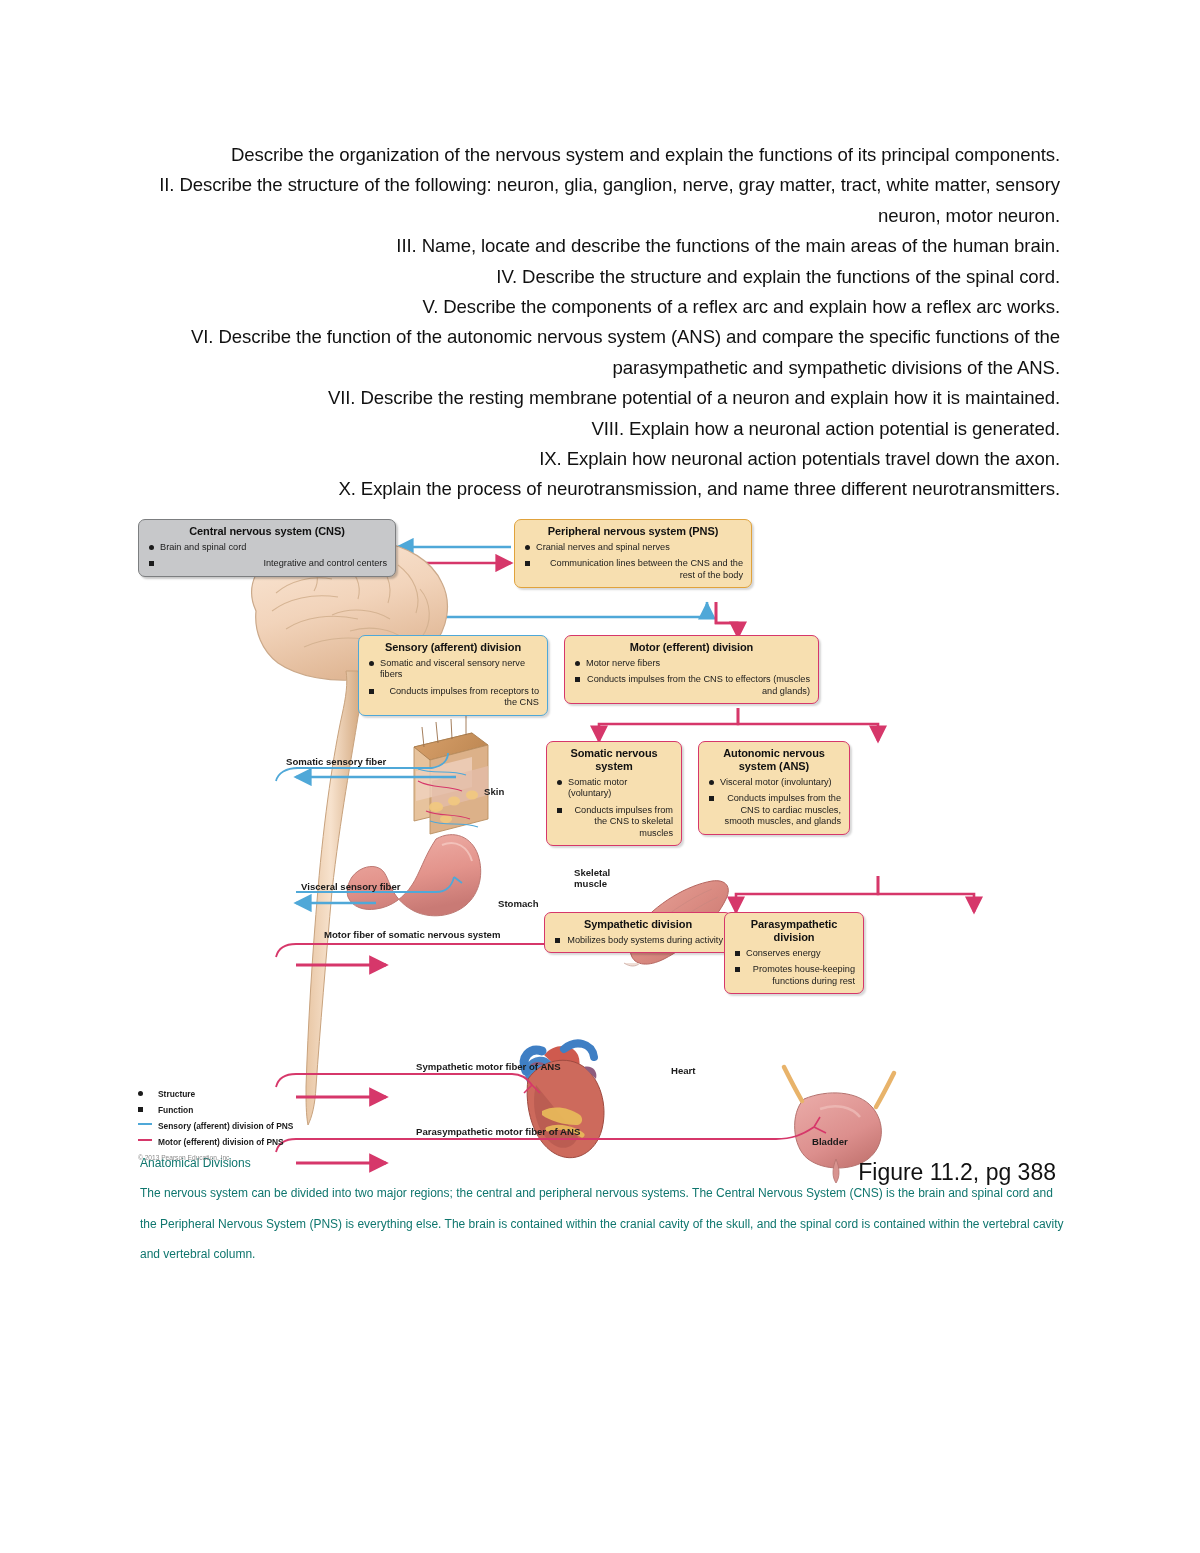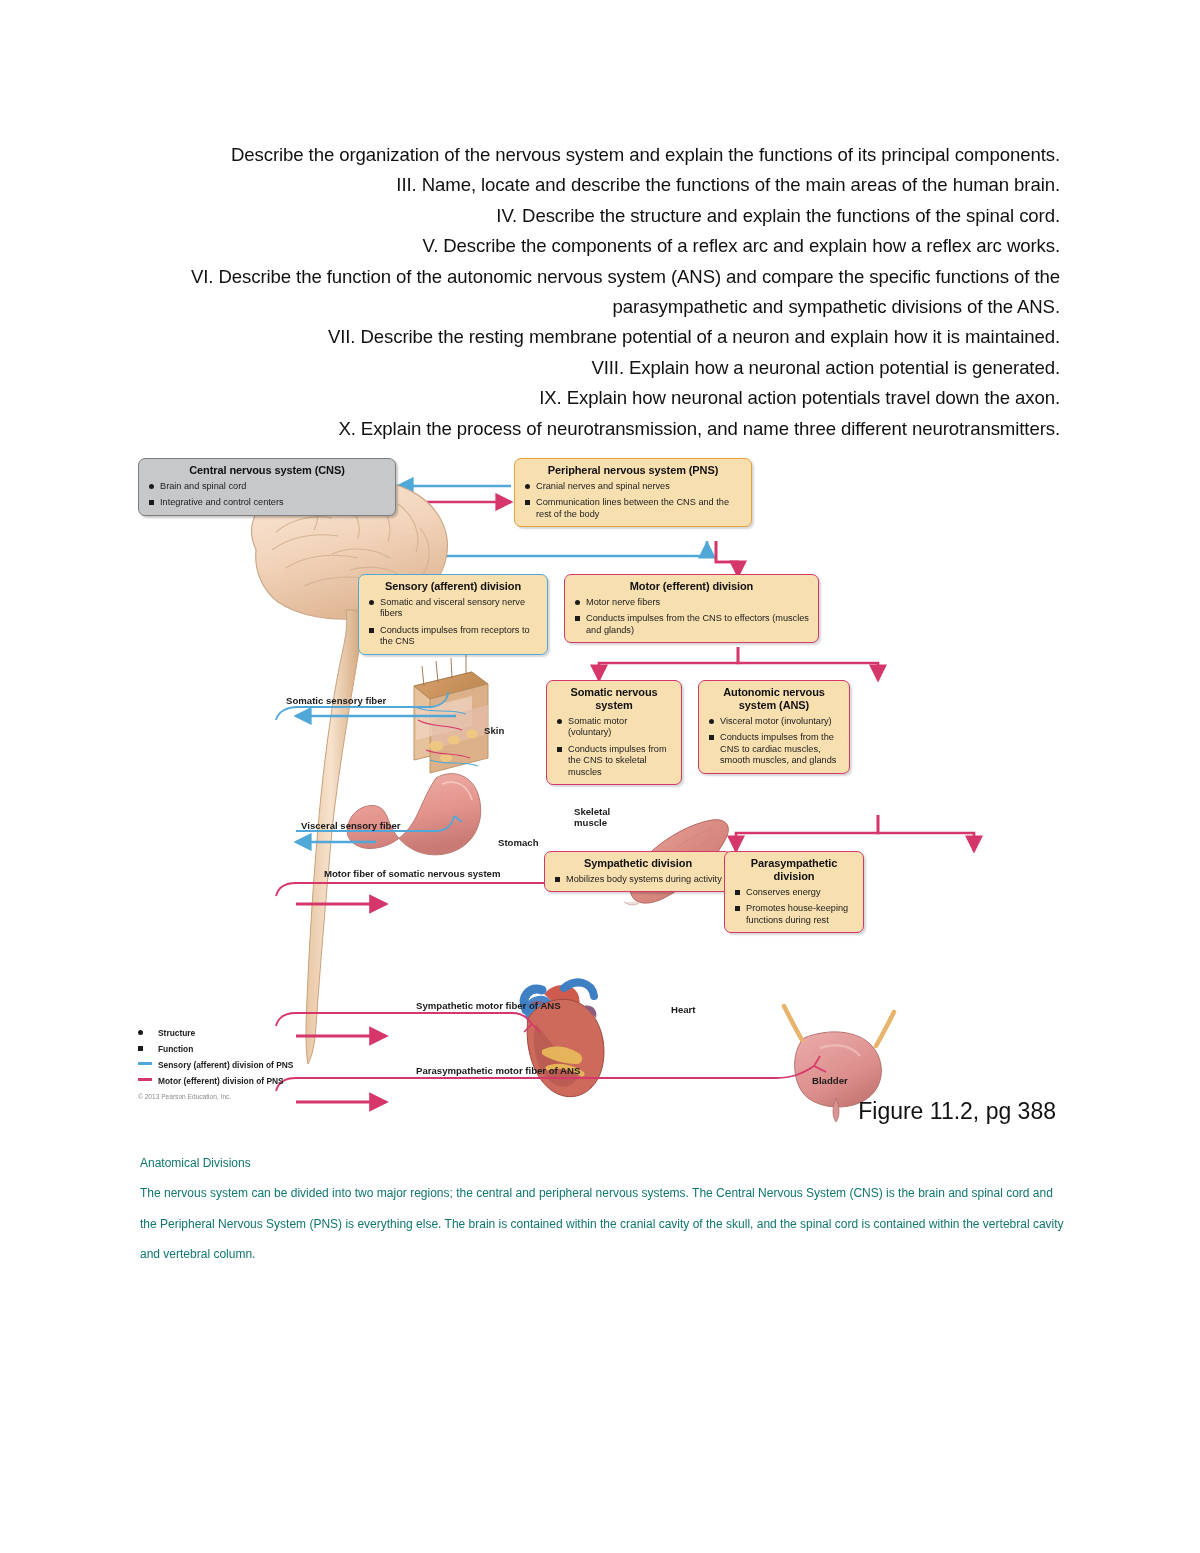--- a/index.html
+++ b/index.html
@@ -65,21 +65,21 @@
   .nbox ul {
     margin: 0;
     padding: 0;
     list-style: none;
   }
   .nbox li {
     position: relative;
     padding-left: 13px;
     margin-bottom: 5px;
   }
-  .nbox li:last-child { margin-bottom: 0; }
+  .nbox li:last-child { margin-bottom: 0; text-align: right; }
   .nbox li.struct::before {
     content: "";
     position: absolute;
     left: 2px;
     top: 3px;
     width: 5px;
     height: 5px;
     border-radius: 50%;
     background: #1b1b1b;
   }
@@ -176,20 +176,21 @@
   .prose p { margin: 0; }
   svg.art { position: absolute; inset: 0; overflow: visible; }
 </style>
 </head>
 <body>
 
 <div class="page">
 
   <div class="objectives">
     <p>Describe the organization of the nervous system and explain the functions of its principal components.</p>
+    <p>II. Describe the structure of the following: neuron, glia, ganglion, nerve, gray matter, tract, white matter, sensory neuron, motor neuron.</p>
     <p>III. Name, locate and describe the functions of the main areas of the human brain.</p>
     <p>IV. Describe the structure and explain the functions of the spinal cord.</p>
     <p>V. Describe the components of a reflex arc and explain how a reflex arc works.</p>
     <p>VI. Describe the function of the autonomic nervous system (ANS) and compare the specific functions of the parasympathetic and sympathetic divisions of the ANS.</p>
     <p>VII. Describe the resting membrane potential of a neuron and explain how it is maintained.</p>
     <p>VIII. Explain how a neuronal action potential is generated.</p>
     <p>IX. Explain how neuronal action potentials travel down the axon.</p>
     <p>X. Explain the process of neurotransmission, and name three different neurotransmitters.</p>
   </div>
 

